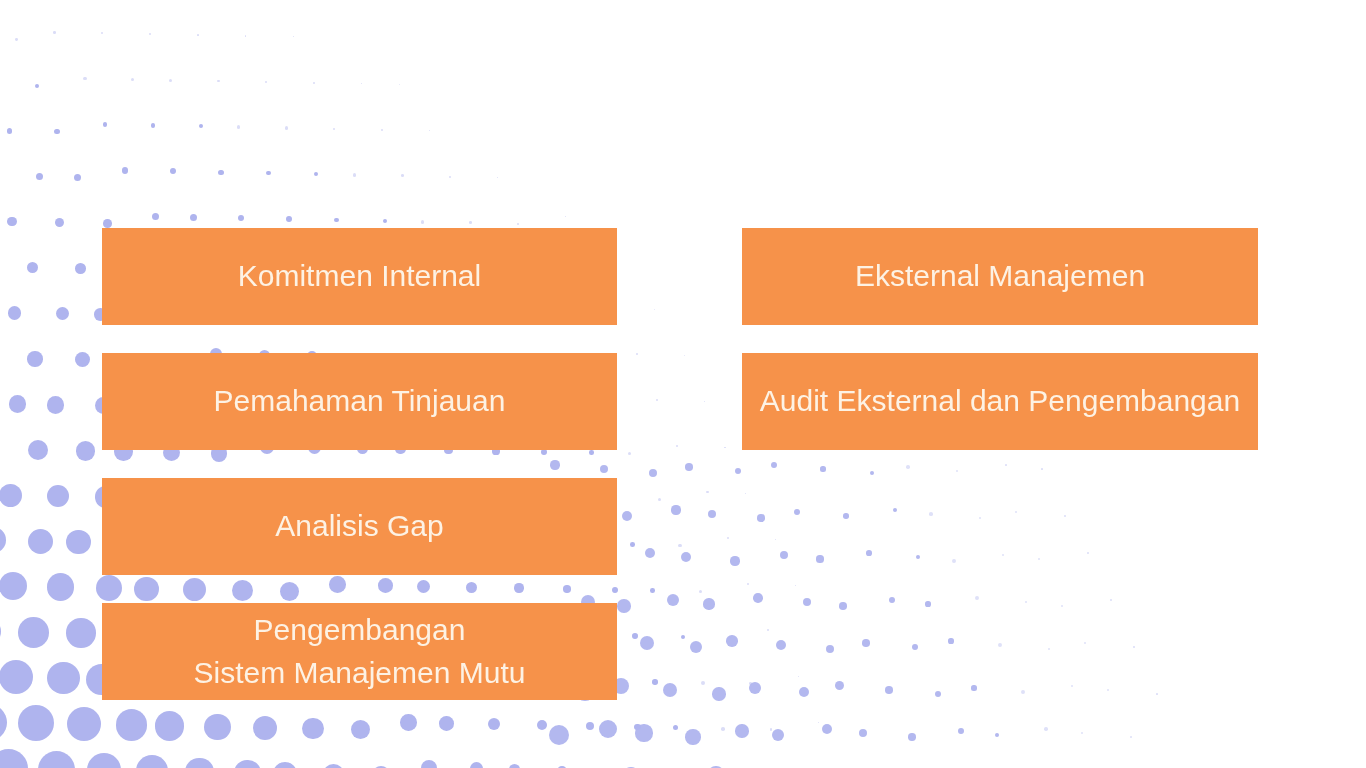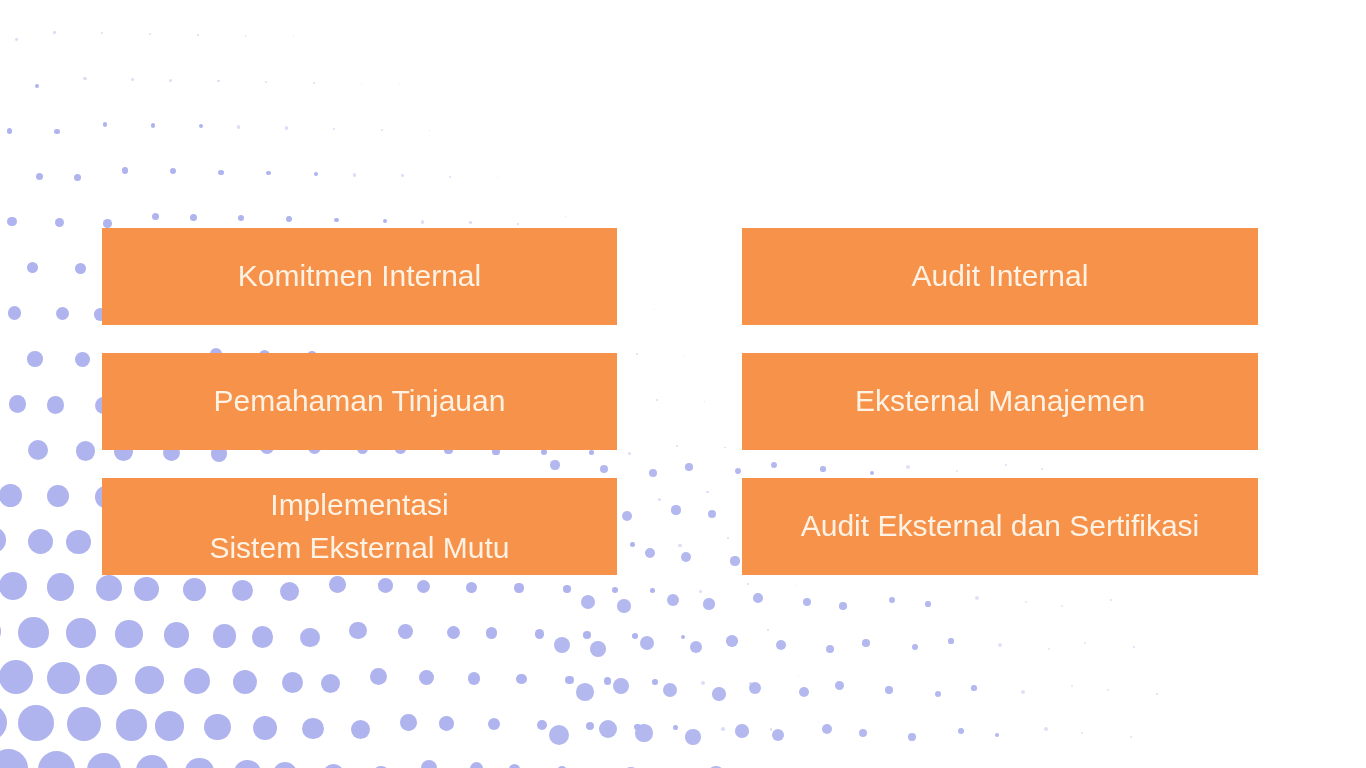--- a/index.html
+++ b/index.html
@@ -448,31 +448,31 @@
   <div class="columns">
 
     <div class="column column-left">
       <div class="step-box">
         <div class="step-label">Komitmen Internal</div>
       </div>
       <div class="step-box">
         <div class="step-label">Pemahaman Tinjauan</div>
       </div>
       <div class="step-box">
-        <div class="step-label">Implementasi</div>
-        <div class="step-label">Sistem Eksternal Mutu</div>
+        <div class="step-label">Analisis Gap</div>
+      </div>
+      <div class="step-box">
+        <div class="step-label">Pengembangan</div>
+        <div class="step-label">Sistem Manajemen Mutu</div>
       </div>
     </div>
 
     <div class="column column-right">
       <div class="step-box">
-        <div class="step-label">Audit Internal</div>
-      </div>
-      <div class="step-box">
         <div class="step-label">Eksternal Manajemen</div>
       </div>
       <div class="step-box">
-        <div class="step-label">Audit Eksternal dan Sertifikasi</div>
+        <div class="step-label">Audit Eksternal dan Pengembangan</div>
       </div>
     </div>
 
   </div>
 </div>
 
 </body></html>

